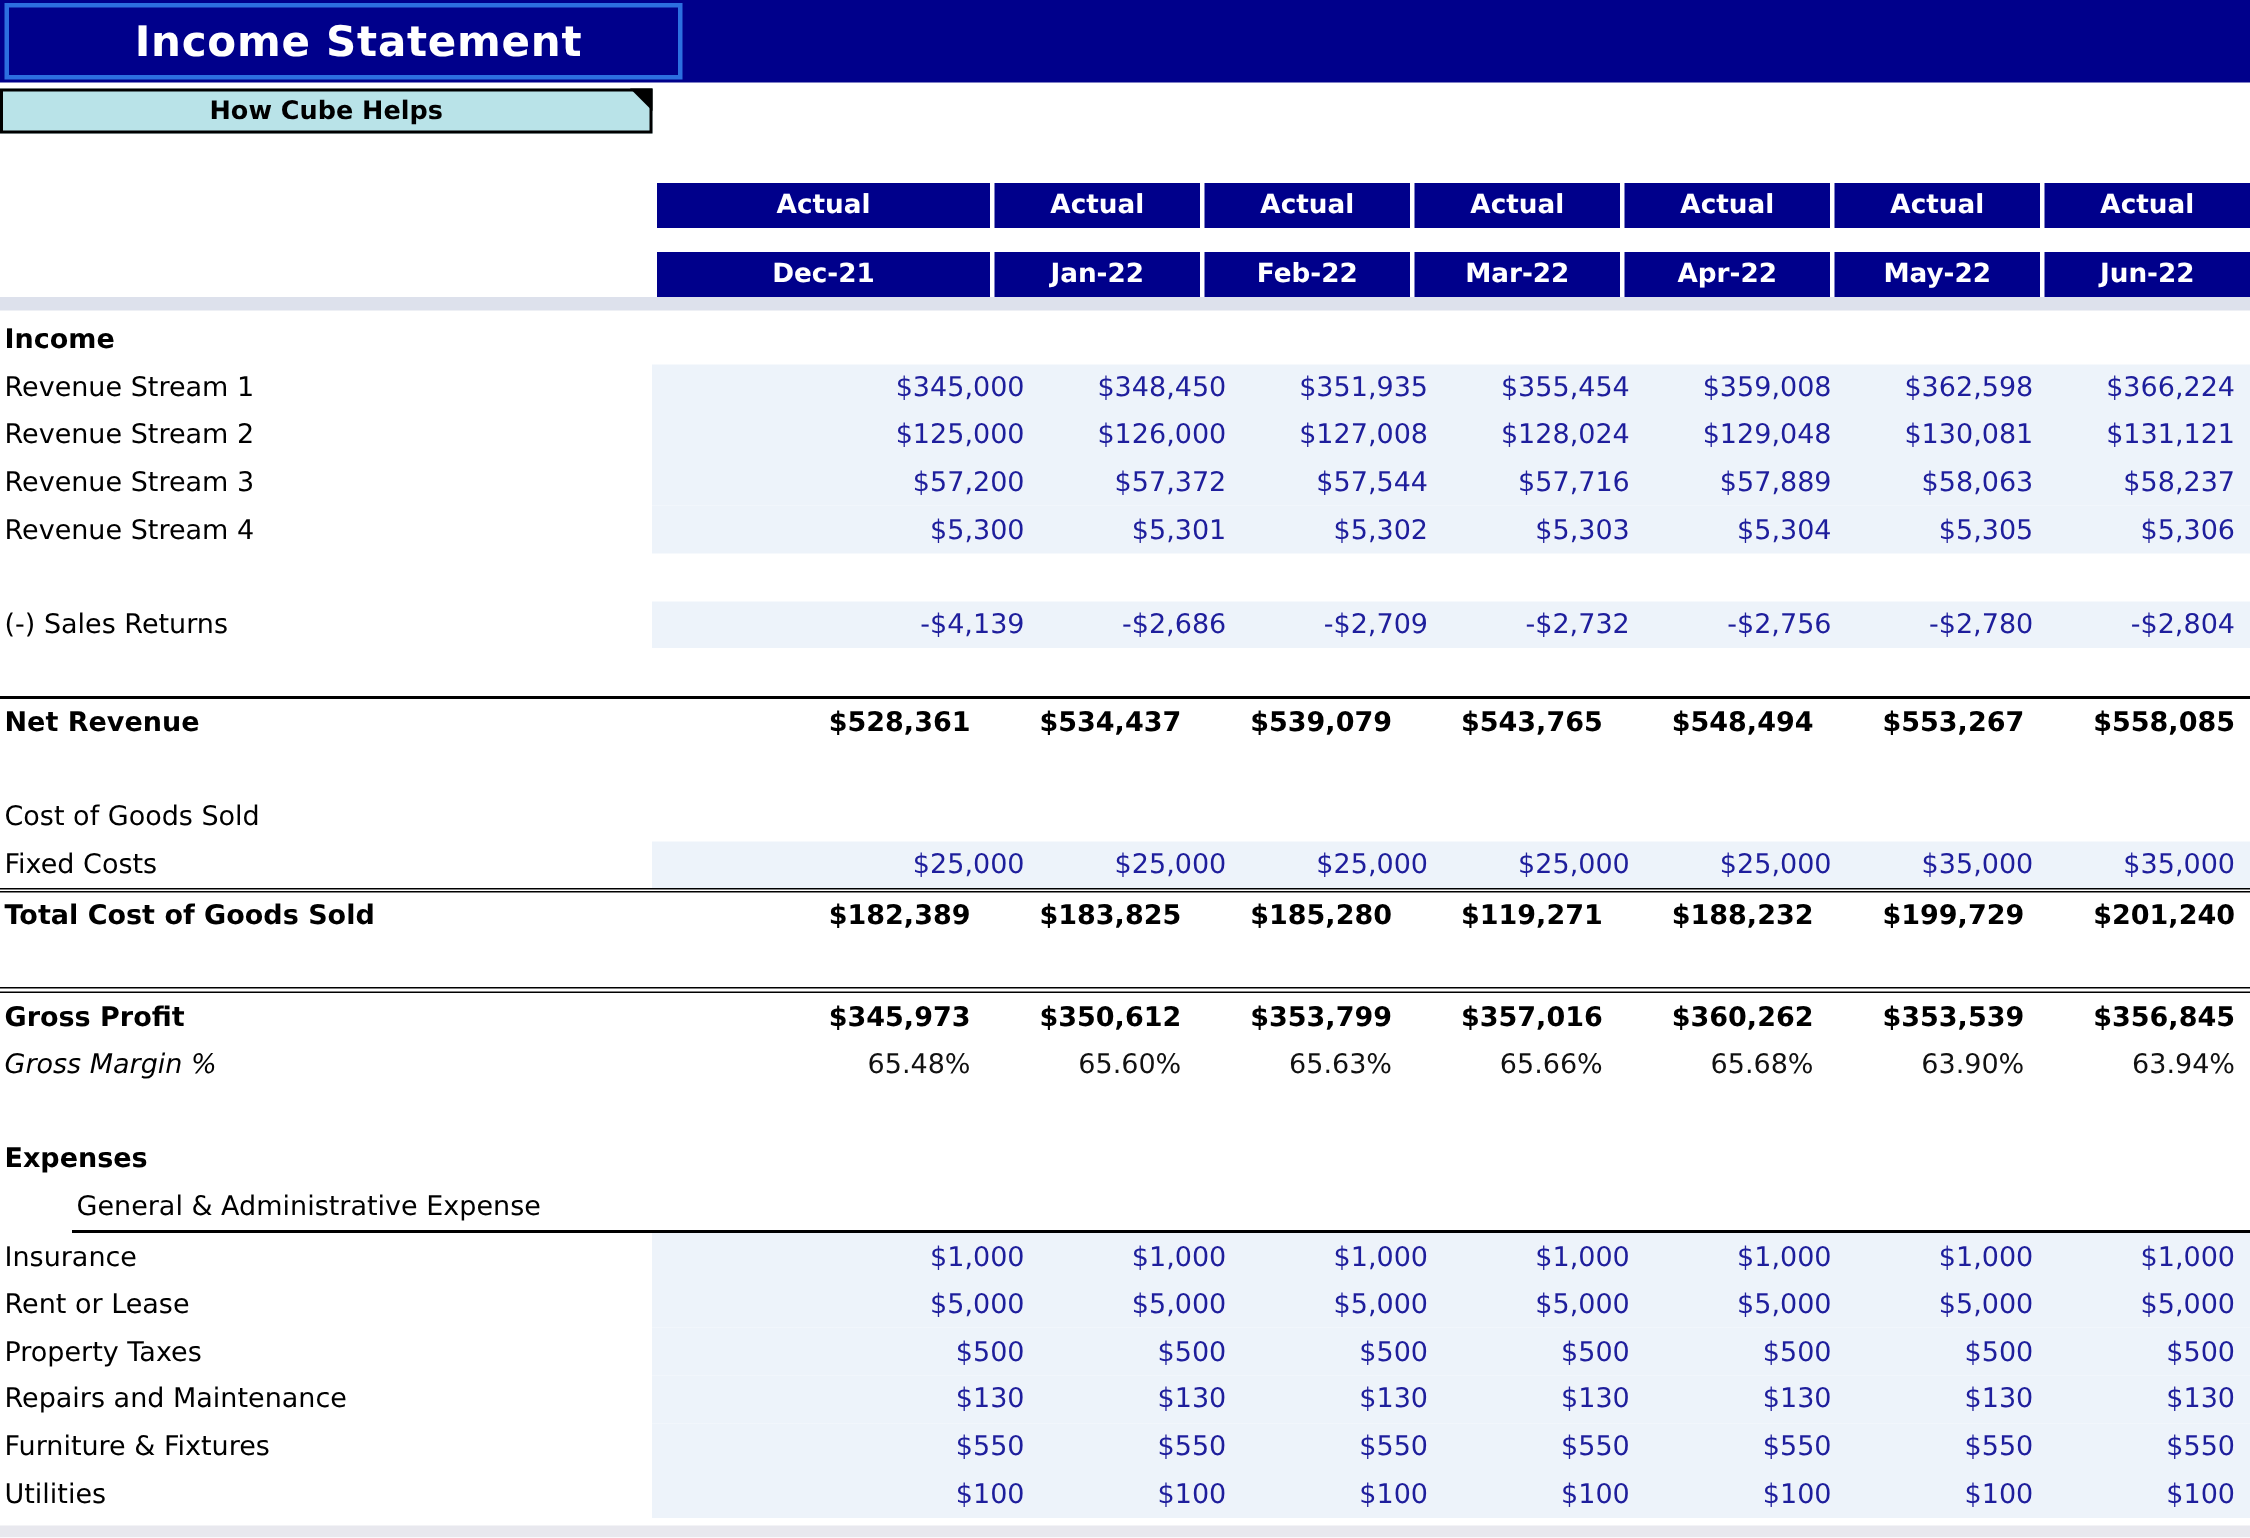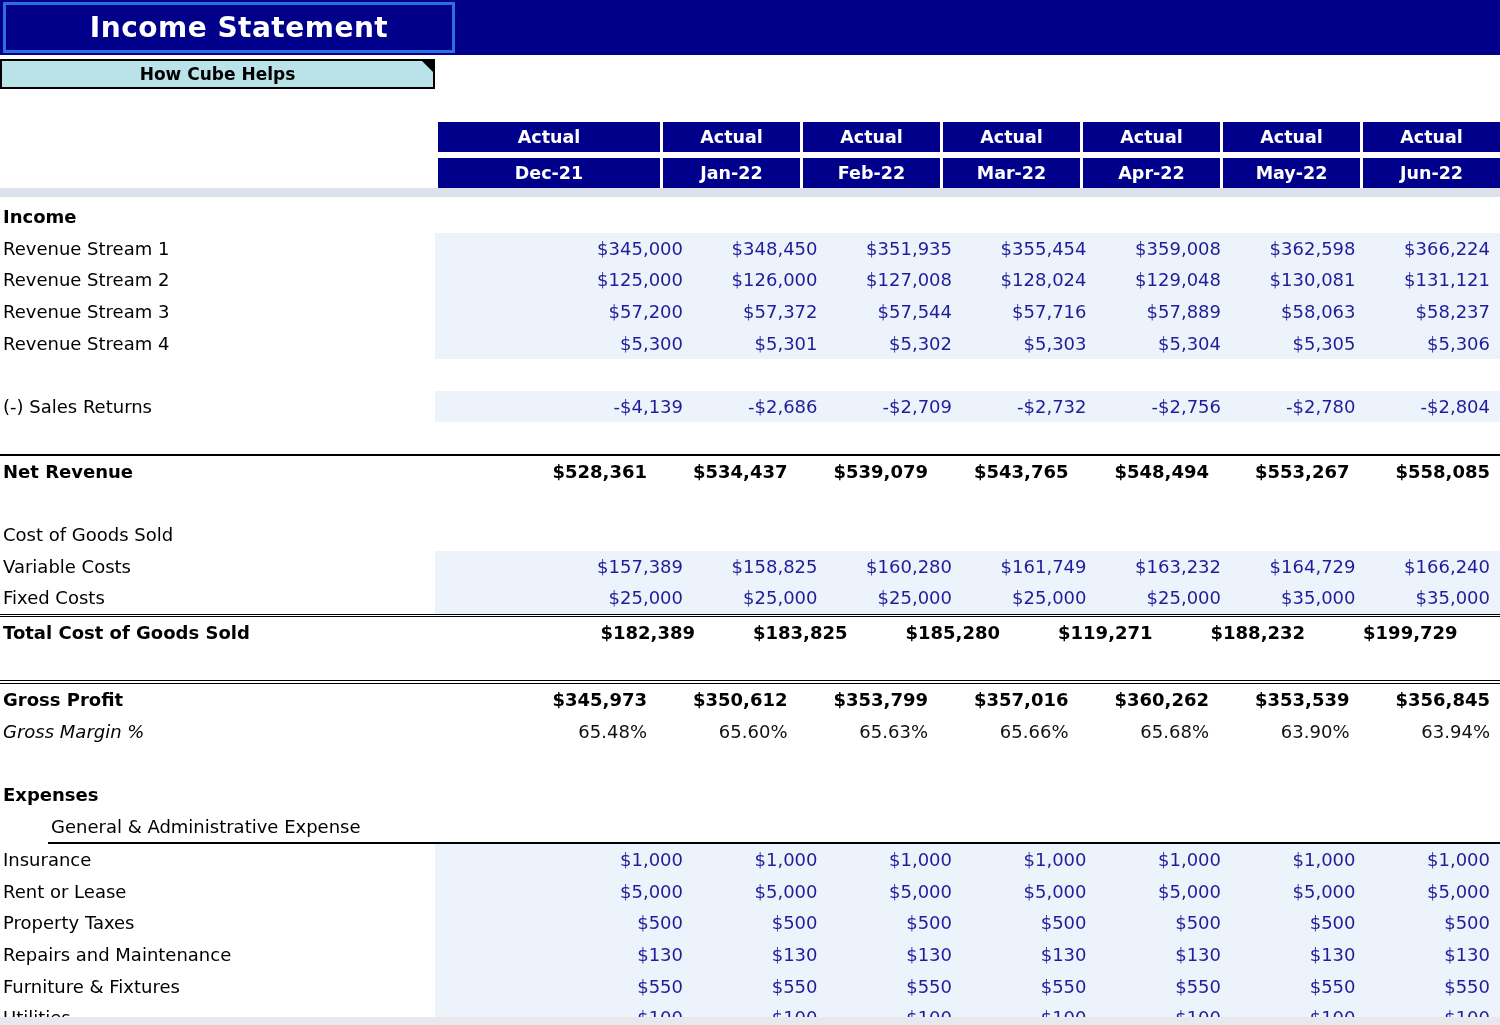--- a/index.html
+++ b/index.html
@@ -29,39 +29,39 @@
     border:2px solid #000;display:flex;align-items:center;justify-content:center;
     font-weight:bold;font-size:17px;color:#000;cursor:pointer;
   }
   .tab-fold{
     position:absolute;right:-2px;top:-2px;width:0;height:0;
     border-top:15px solid #000;border-left:15px solid transparent;
   }
   
   .table{position:absolute;left:0;top:122px;width:100%;}
   .trow{display:grid;grid-template-columns:435px 222px repeat(6,1fr);align-items:center;}
-  .hrow{height:30px;column-gap:3px;margin-bottom:6px;}
+  .hrow{height:30px;column-gap:3px;margin-bottom:16px;}
   .hcell{
     background:var(--navy);color:#fff;font-weight:bold;font-size:17.5px;height:100%;
     display:flex;align-items:center;justify-content:center;
   }
   .hspacer{background:#fff;}
   .strip-top{width:100%;height:9px;background:var(--strip-top);margin-bottom:4px;}
   .strip-bottom{position:absolute;left:0;bottom:0;width:100%;height:8px;background:var(--strip-bottom);}
   .drow{height:31.6px;}
   .drow.hl{background:linear-gradient(90deg,#fff 435px,var(--cell-bg) 435px);gap:36px;}
   .lbl{padding-left:3px;font-size:18px;white-space:nowrap;overflow:visible;}
   .lbl.bold{font-weight:bold;}
   .lbl.italic{font-style:italic;}
   .val{font-size:18px;text-align:right;padding-right:10px;color:var(--val-blue);white-space:nowrap;}
   .drow.total .val{color:#000;font-weight:bold;}
   .drow.percent .val{color:#111;font-weight:normal;}
   .b-thick{border-top:2px solid #000;}
   .b-double{border-top:4px double #000;}
-  .b-double-thin{border-top:3px double #000;gap:48px;}
+  .b-double-thin{border-top:3px double #000;}
   .u{border-bottom:2px solid #000;margin-left:48px;}
 </style>
 </head>
 <body>
 
 <div class="page">
 
   <div class="topbar"></div>
 
   <div class="titlebox">
@@ -200,30 +200,20 @@
           <div class="lbl">Cost of Goods Sold</div>
           <div class="val"></div>
           <div class="val"></div>
           <div class="val"></div>
           <div class="val"></div>
           <div class="val"></div>
           <div class="val"></div>
           <div class="val"></div>
         </div>
         <div class="trow drow hl">
-          <div class="lbl">Variable Costs</div>
-          <div class="val">$157,389</div>
-          <div class="val">$158,825</div>
-          <div class="val">$160,280</div>
-          <div class="val">$161,749</div>
-          <div class="val">$163,232</div>
-          <div class="val">$164,729</div>
-          <div class="val">$166,240</div>
-        </div>
-        <div class="trow drow hl">
           <div class="lbl">Fixed Costs</div>
           <div class="val">$25,000</div>
           <div class="val">$25,000</div>
           <div class="val">$25,000</div>
           <div class="val">$25,000</div>
           <div class="val">$25,000</div>
           <div class="val">$35,000</div>
           <div class="val">$35,000</div>
         </div>
         <div class="trow drow total b-double-thin">

